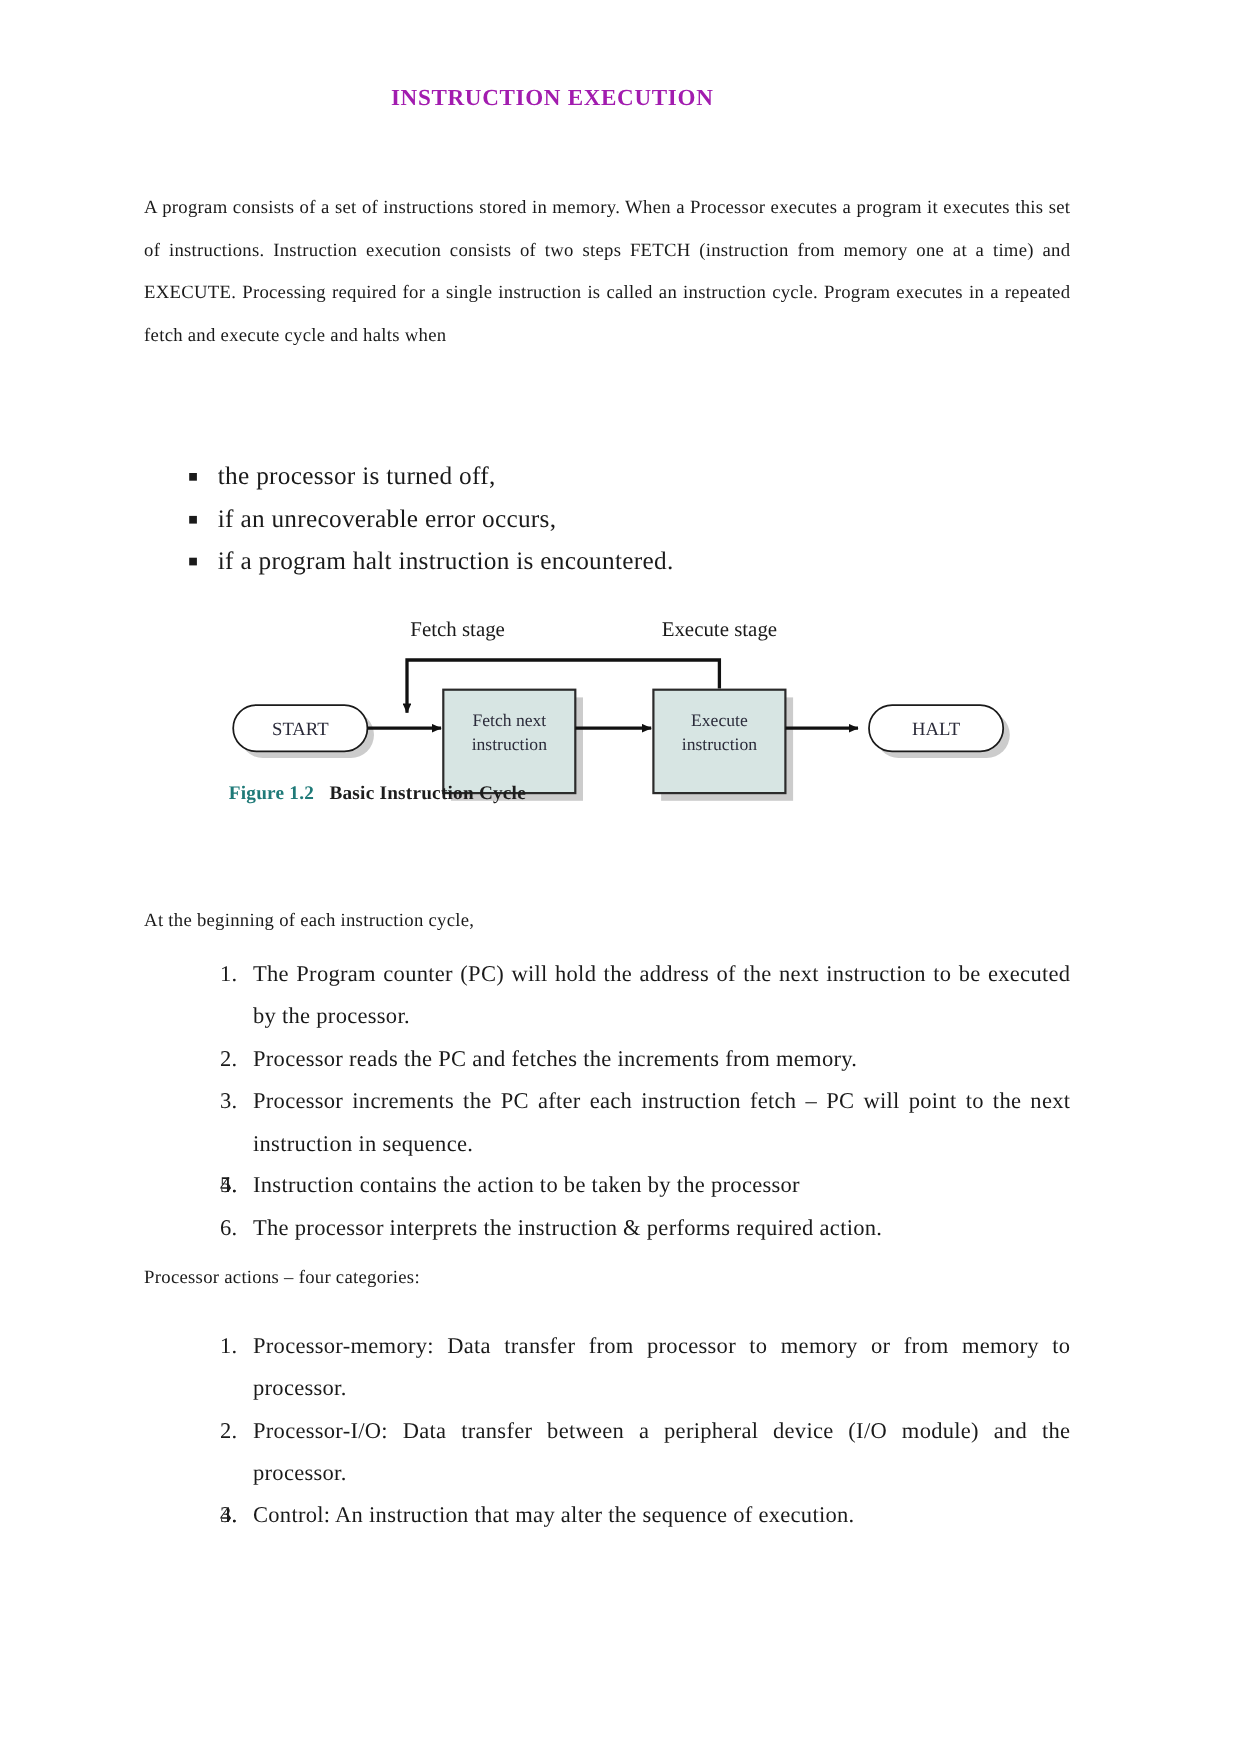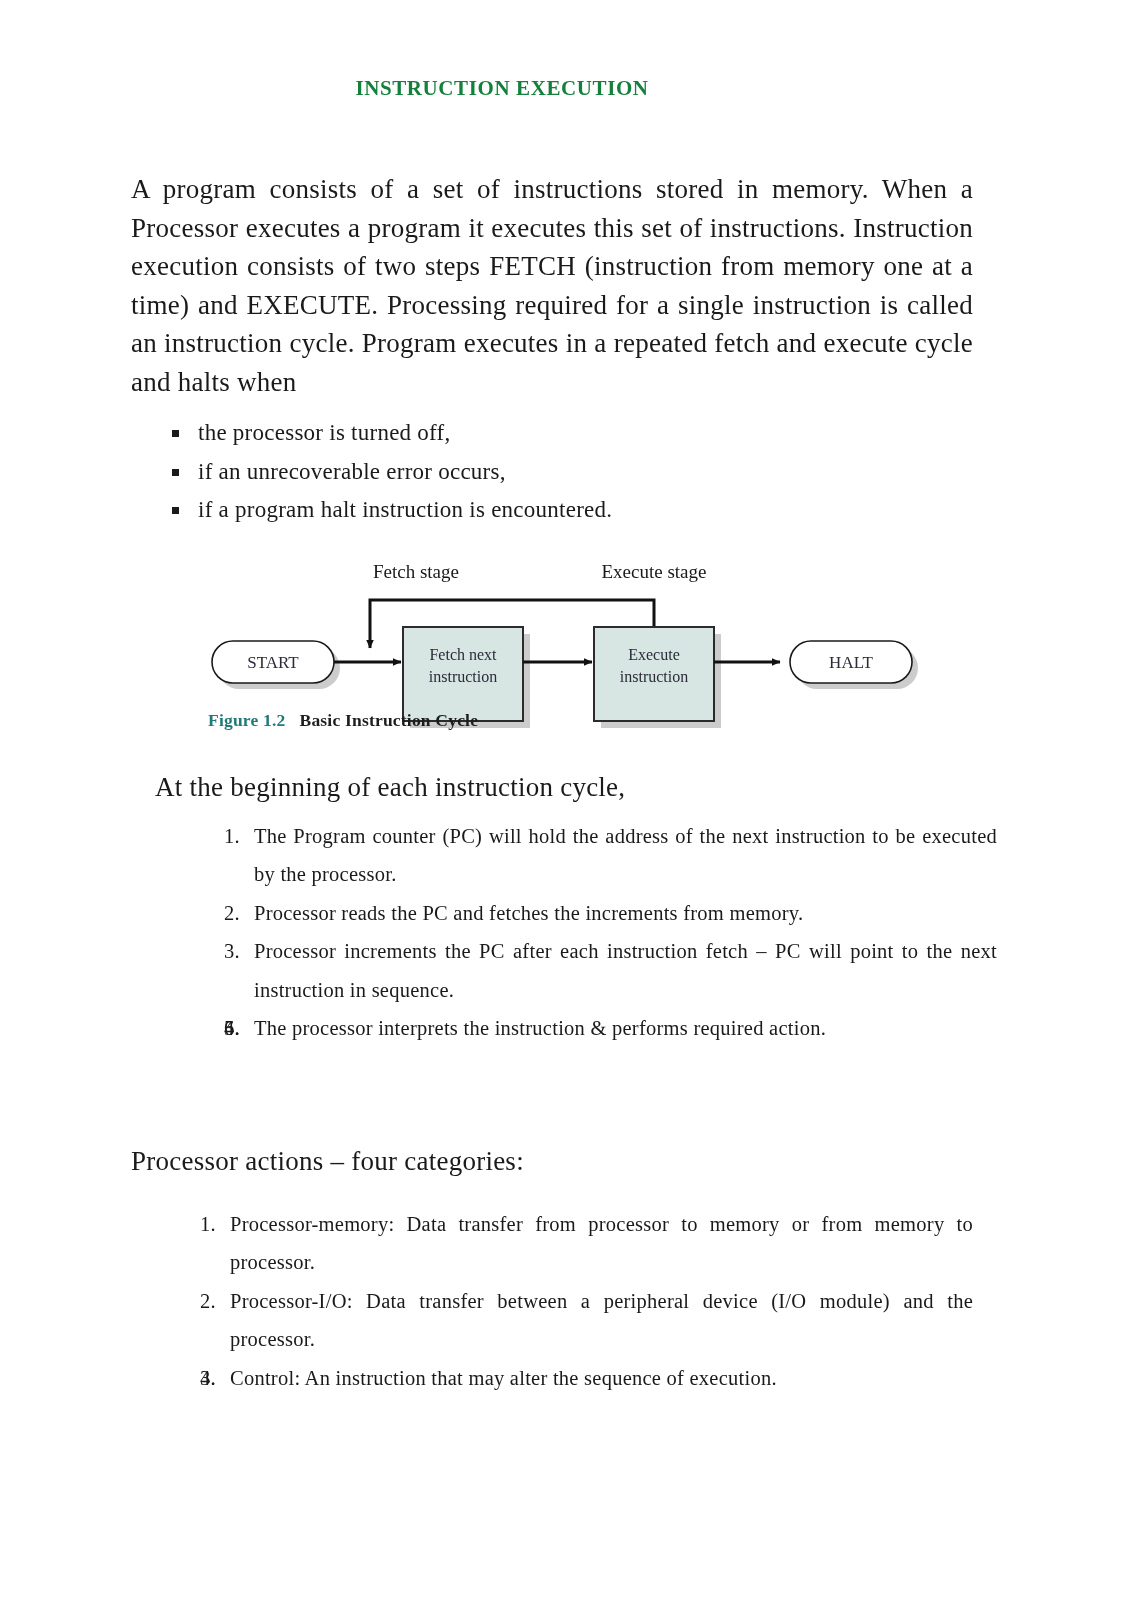--- a/index.html
+++ b/index.html
@@ -20,33 +20,33 @@
   
   .doc-title {
     position: absolute;
     left: 0;
     top: 76px;
     width: 1004px;
     text-align: center;
     font-size: 21px;
     font-weight: bold;
     letter-spacing: 0.6px;
-    color: #15803d;
+    color: #a21caf;
   }
 
   
   .body-col {
     position: absolute;
     left: 131px;
     width: 842px;
   }
 
   p.para {
     margin: 0;
-    font-size: 27px;
+    font-size: 17px;
     line-height: 38.5px;
     text-align: justify;
     text-justify: inter-word;
     letter-spacing: 0.25px;
   }
   p.para.nojust { text-align: left; }
 
   
   ul.bullets {
     list-style: none;
@@ -184,41 +184,42 @@
 
       <rect x="594" y="93" width="122" height="42" rx="21" ry="21" fill="#ffffff" stroke="#1a1a1a" stroke-width="1.6"></rect>
       <text x="655" y="120" font-family="Liberation Serif, serif" font-size="17" fill="#2b2b3a" text-anchor="middle">HALT</text>
     </svg>
   </div>
 
   <div class="fig-caption">
     <span class="fignum">Figure 1.2</span><span class="figtitle">Basic Instruction Cycle</span>
   </div>
 
-  <div class="body-col" style="top:768px;margin-left:24px;">
+  <div class="body-col" style="top:818px;">
     <p class="para nojust">At the beginning of each instruction cycle,</p>
 
     <ol class="numlist" style="margin-top:10px;">
       <li>
         <span class="num">1.</span>
         <span>The Program counter (PC) will hold the address of the next instruction to be executed by the processor.</span>
       </li>
       <li class="nojust">
         <span class="num">2.</span>
         <span>Processor reads the PC and fetches the increments from memory.</span>
       </li>
       <li>
         <span class="num">3.</span>
         <span>Processor increments the PC after each instruction fetch – PC will point to the next instruction in sequence.</span>
       </li>
       <li class="nojust">
         <span class="num">4.</span>
       </li>
       <li class="nojust">
         <span class="num">5.</span>
+        <span>Instruction contains the action to be taken by the processor</span>
       </li>
       <li class="nojust">
         <span class="num">6.</span>
         <span>The processor interprets the instruction &amp; performs required action.</span>
       </li>
     </ol>
   </div>
 
   <div class="body-col" style="top:1142px;">
     <p class="para nojust">Processor actions – four categories:</p>

